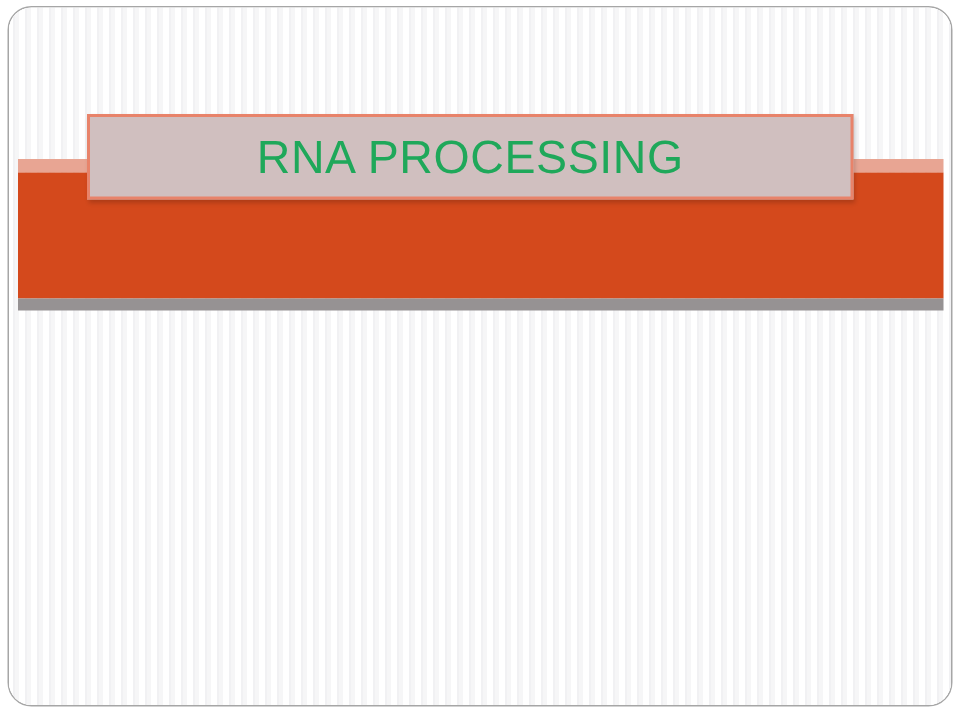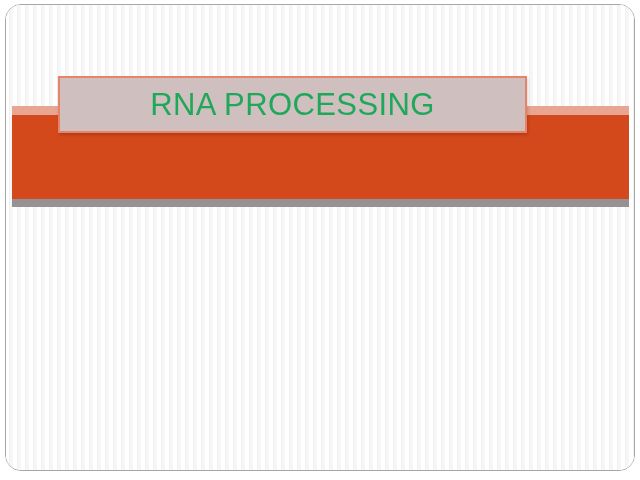--- a/index.html
+++ b/index.html
@@ -87,21 +87,21 @@
     bottom: 0;
     height: 8px;
     background: #969293;
   }
 
   
   .title-plate {
     position: absolute;
     left: 52px;
     top: 71px;
-    width: 469px;
+    width: 511px;
     height: 57px;
     background: #d0bfbf;
     border: 2px solid #e8836a;
     box-sizing: border-box;
     display: flex;
     align-items: center;
     justify-content: center;
     box-shadow: 1px 2px 3px rgba(0, 0, 0, 0.18);
   }
 

